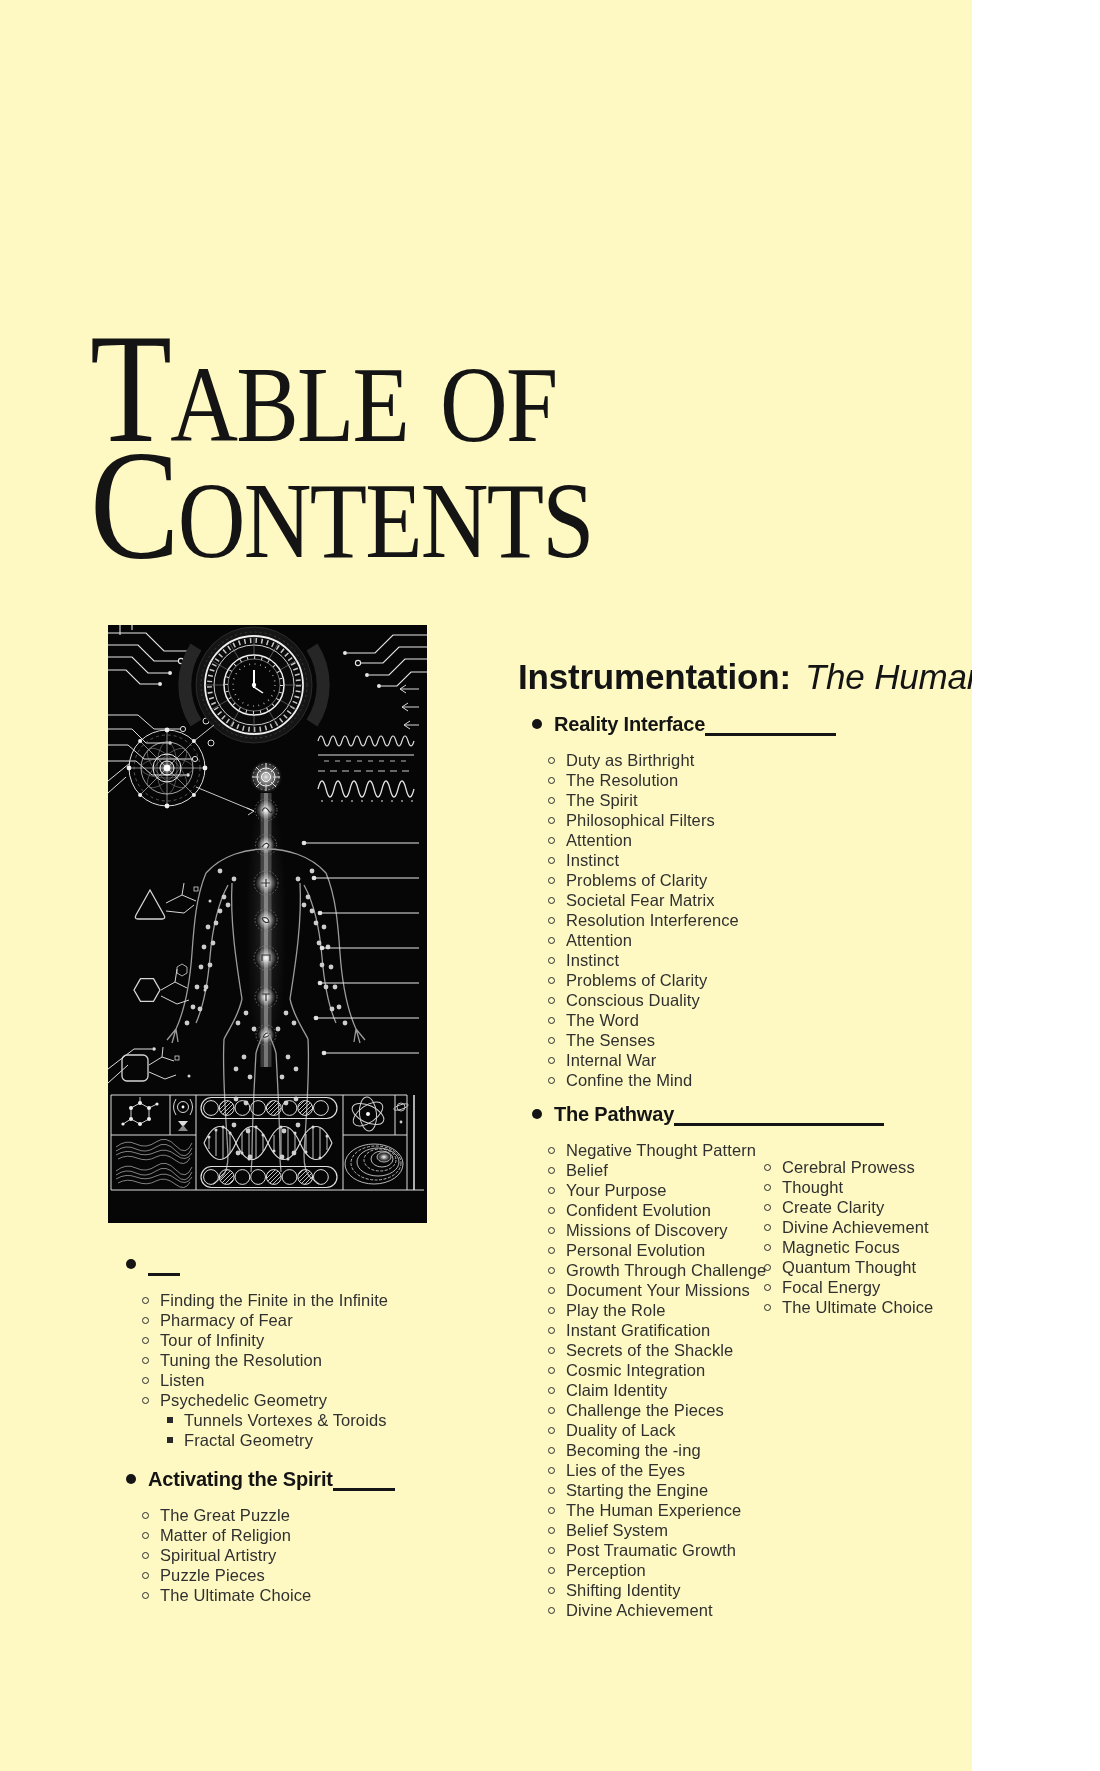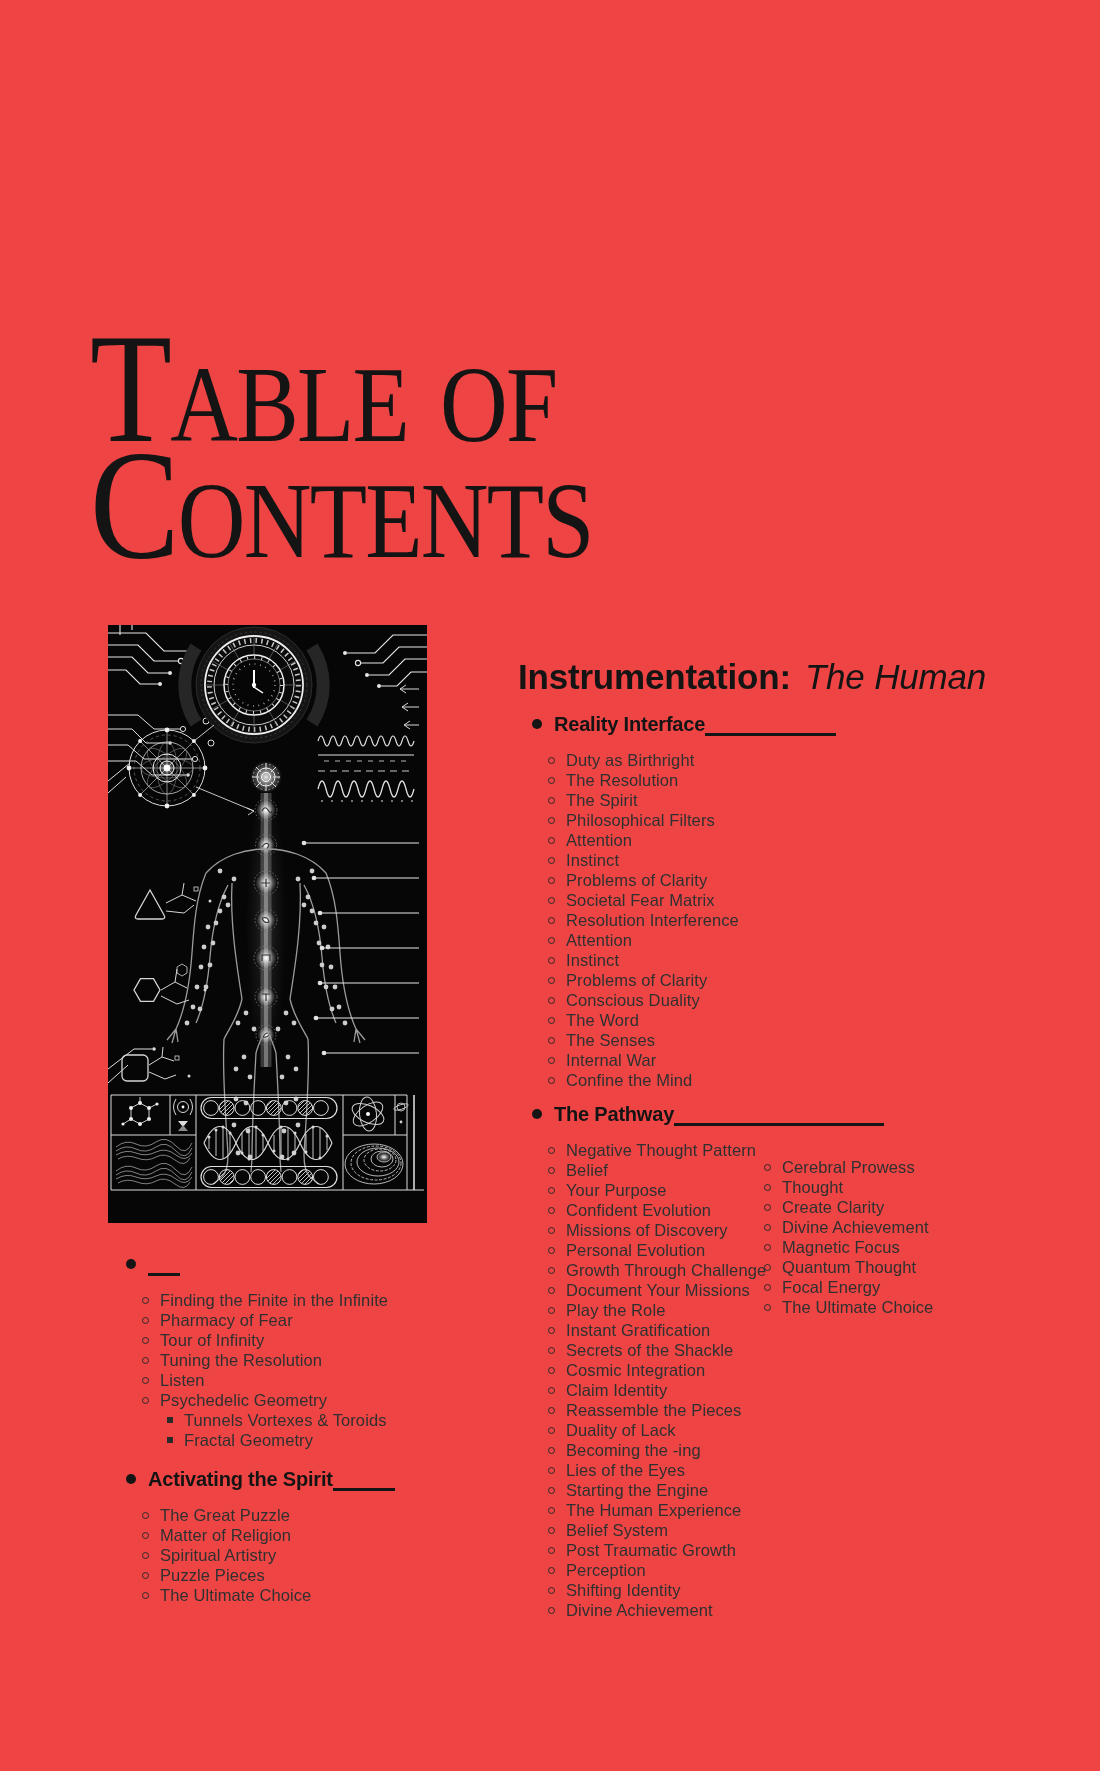--- a/index.html
+++ b/index.html
@@ -1,16 +1,16 @@
 <!DOCTYPE html>
 <html><head>
 <meta charset="utf-8">
 <style>
   html,body{margin:0;padding:0;background:#ffffff;}
-  .page{position:relative;width:1100px;height:1771px;background:#ef4444;overflow:hidden;
+  .page{position:relative;width:972px;height:1771px;background:#fef9c3;overflow:hidden;
         font-family:"Liberation Sans",sans-serif;color:#2e2e2e;}
   
   .title{position:absolute;left:90px;top:226px;font-family:"Liberation Serif","DejaVu Serif",serif;
          font-variant:small-caps;font-weight:400;color:#141414;font-size:156px;line-height:116px;
          transform:scaleX(.86);transform-origin:left top;letter-spacing:-2px;white-space:nowrap;}
   .title .tl{display:block;}
   
   .subject{position:absolute;left:518px;top:628px;font-size:35px;color:#141414;white-space:nowrap;letter-spacing:-.2px;}
   .subject .sb{font-weight:700;}
   .subject .si{font-style:italic;font-weight:400;margin-left:14px;}
@@ -586,21 +586,21 @@
       <div class="it">
           <span class="t">Secrets of the Shackle</span>
         </div>
       <div class="it">
           <span class="t">Cosmic Integration</span>
         </div>
       <div class="it">
           <span class="t">Claim Identity</span>
         </div>
       <div class="it">
-          <span class="t">Reassemble the Pieces</span>
+          <span class="t">Challenge the Pieces</span>
         </div>
       <div class="it">
           <span class="t">Duality of Lack</span>
         </div>
       <div class="it">
           <span class="t">Becoming the -ing</span>
         </div>
       <div class="it">
           <span class="t">Lies of the Eyes</span>
         </div>

